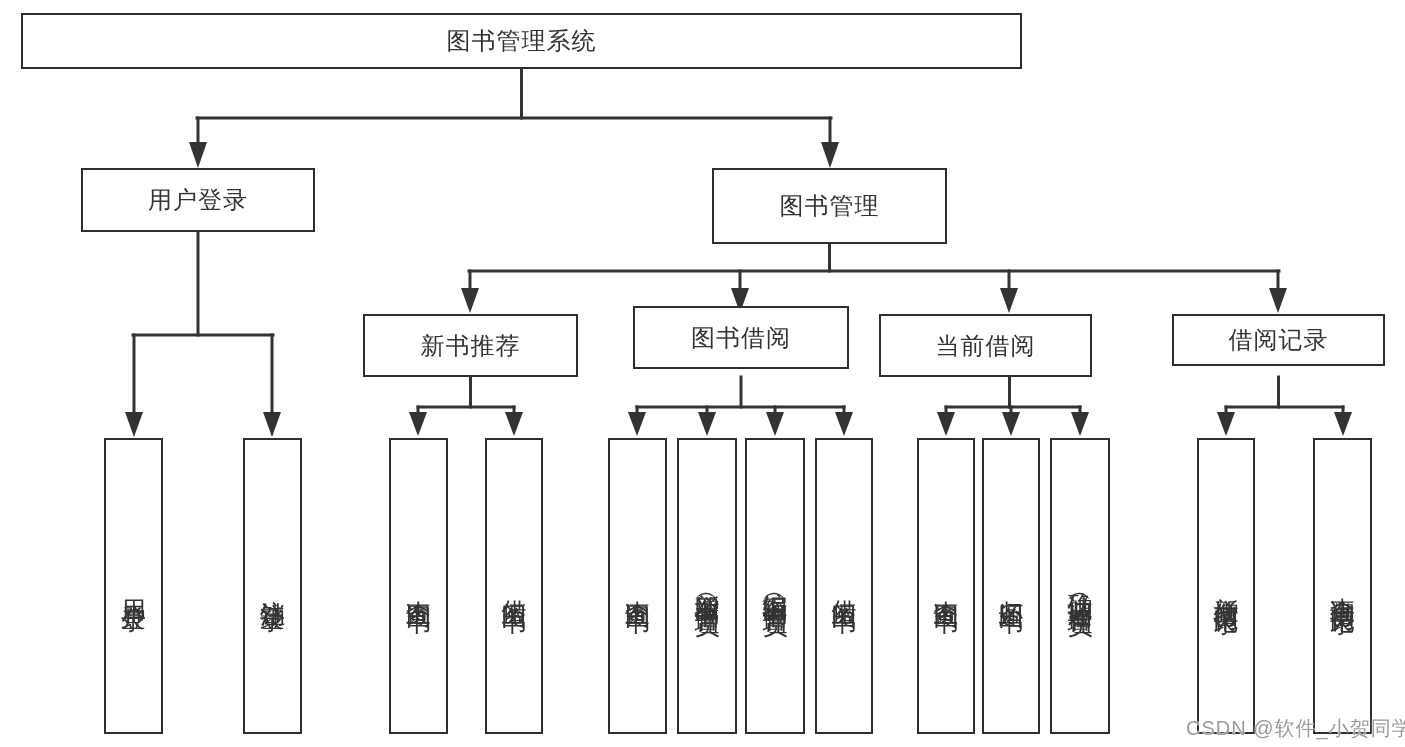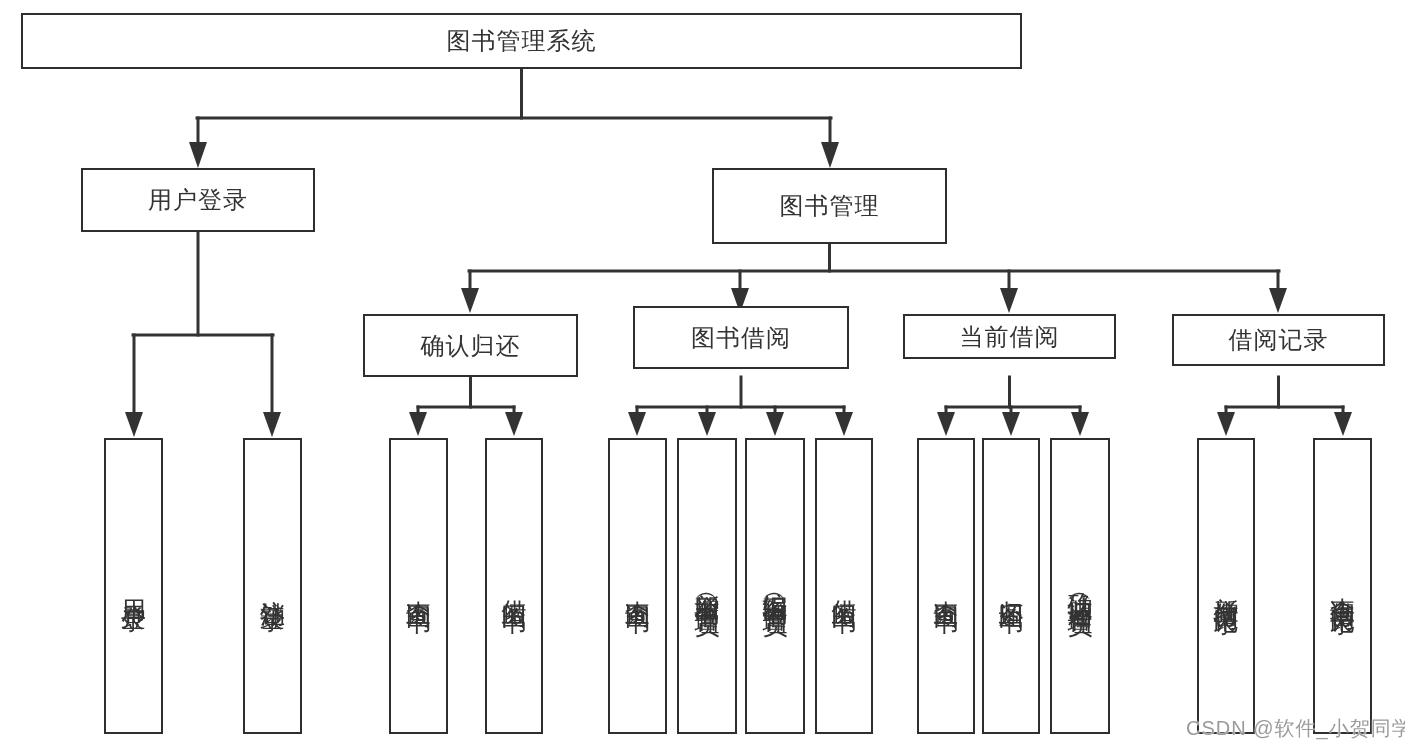--- a/index.html
+++ b/index.html
@@ -110,23 +110,23 @@
       <polygon points="1217,412 1235,412 1226,436"></polygon>
       <polygon points="1334,412 1352,412 1343,436"></polygon>
     </g>
   </svg>
 
   <div class="box h" style="left:21px;top:13px;width:1001px;height:56px">图书管理系统</div>
 
   <div class="box h" style="left:81px;top:168px;width:234px;height:64px">用户登录</div>
   <div class="box h" style="left:712px;top:168px;width:235px;height:76px">图书管理</div>
 
-  <div class="box h" style="left:363px;top:314px;width:215px;height:63px">确认归还</div>
+  <div class="box h" style="left:363px;top:314px;width:215px;height:63px">新书推荐</div>
   <div class="box h" style="left:633px;top:306px;width:216px;height:63px">图书借阅</div>
-  <div class="box h" style="left:903px;top:314px;width:213px;height:45px">当前借阅</div>
+  <div class="box h" style="left:879px;top:314px;width:213px;height:63px">当前借阅</div>
   <div class="box h" style="left:1172px;top:314px;width:213px;height:52px">借阅记录</div>
 
   <div class="box v" style="left:104px;top:438px;width:59px;height:296px">用户登录</div>
   <div class="box v" style="left:243px;top:438px;width:59px;height:296px">注销登录</div>
 
   <div class="box v" style="left:389px;top:438px;width:59px;height:296px">查询图书</div>
   <div class="box v" style="left:485px;top:438px;width:58px;height:296px">借阅图书</div>
 
   <div class="box v" style="left:608px;top:438px;width:59px;height:296px">查询图书</div>
   <div class="box v" style="left:677px;top:438px;width:60px;height:296px">新增图书（管理员）</div>

